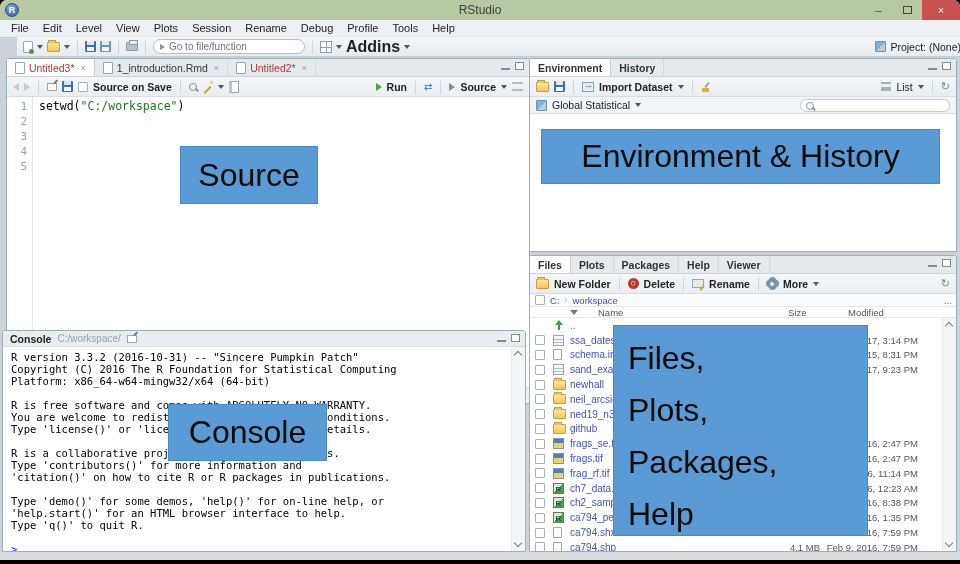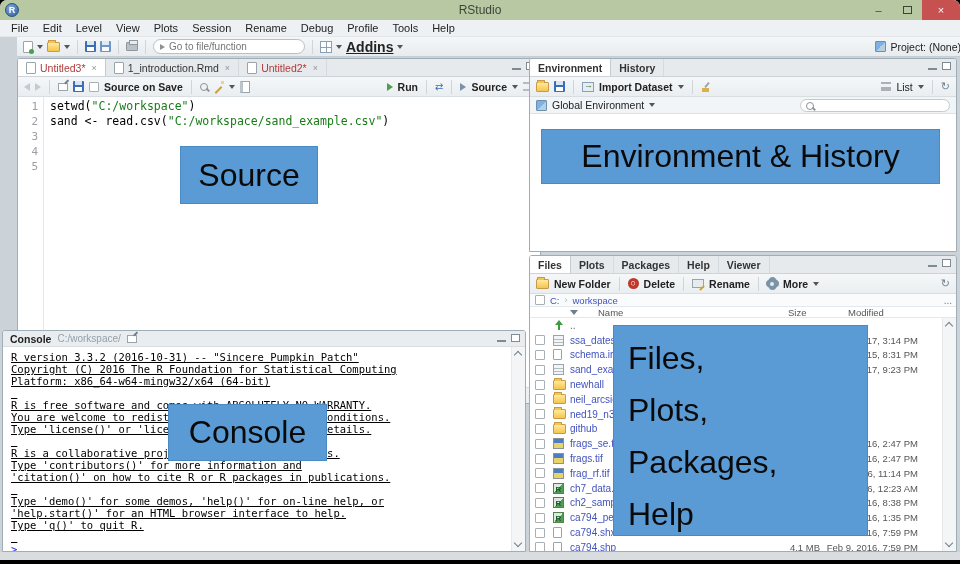--- a/index.html
+++ b/index.html
@@ -33,21 +33,21 @@
   .maintoolbar { position:absolute; left:0; top:37px; width:100%; height:20px;
                  background:linear-gradient(#f4f6f8,#e8ecef); border-bottom:1px solid #c7ced3;
                  display:flex; align-items:center; padding:0 6px; gap:4px;margin-left:17px; }
   .sep { width:1px; height:14px; background:#cfd5d9; margin:0 3px; }
   .caret { width:0; height:0; border-left:3px solid transparent; border-right:3px solid transparent;
            border-top:4px solid #555; display:inline-block; }
   .goto-box { display:flex; align-items:center; gap:4px; background:#fff; border:1px solid #b7bfc5;
               border-radius:8px; height:15px; width:152px; padding:0 6px; }
   .goto-box input { border:none; outline:none; font-size:10px; width:120px; color:#333; background:transparent;
                     font-family:"Liberation Sans", sans-serif; }
-  .toolbar-label { font-size:14px; color:#222; font-weight:bold;text-decoration:underline; }
+  .toolbar-label { font-size:16px; color:#222; font-weight:bold; }
   .spacer { flex:1; }
   .project-label { font-size:10.5px; color:#222; }
 
   
   .i { display:inline-block; position:relative; }
   .ic-page { width:10px; height:12px; background:#fff; border:1px solid #9aa4ab; border-radius:1px; }
   .ic-page.new::after { content:""; position:absolute; right:-2px; bottom:-2px; width:5px; height:5px;
                         background:#47a247; border-radius:50%; }
   .ic-folder { width:13px; height:10px; background:linear-gradient(#ffe9a0,#f4c64d);
                border:1px solid #c9994a; border-radius:1px; position:relative; }
@@ -128,39 +128,39 @@
   .ptab .x { color:#8d979e; font-size:9px; margin-left:2px; }
   .ptab.mod { color:#b03a3a; }
   .pane-winbtns { position:absolute; right:5px; top:3px; display:flex; gap:5px; align-items:center; }
   .pw-min { width:9px; height:2px; background:#7f8b93; margin-top:6px; }
   .pw-max { width:9px; height:8px; border:1px solid #7f8b93; background:#fff; }
   .pane-toolbar { height:20px; background:linear-gradient(#f5f7f8,#eaeef1); border-bottom:1px solid #d7dde1;
                   display:flex; align-items:center; padding:0 6px; gap:5px; font-size:10.5px; color:#222; }
   .btn-label { font-size:10.5px; color:#222; }
 
   
-  #source-pane { left:17px; top:58px; width:524px; height:346px; }
+  #source-pane { left:6px; top:58px; width:524px; height:346px; }
   .editor { position:absolute; left:0; top:38px; right:0; bottom:16px; background:#fff; display:flex; }
   .gutter { width:26px; background:#fff; border-right:1px solid #e4e8ea; text-align:right; padding:2px 5px 0 0;
             color:#9aa0a6; font:11px "DejaVu Sans Mono", monospace; line-height:15px; }
   .codebody { flex:1; padding:2px 0 0 6px; font:11.5px "DejaVu Sans Mono", monospace; line-height:15px; color:#000; }
   .seg-string { color:var(--string-green,#177c17); }
   .src-status { position:absolute; left:0; right:0; bottom:0; height:16px; background:#eef1f3;
                 border-top:1px solid #d7dde1; display:flex; align-items:center; font-size:10px; color:#444;
                 padding:0 8px; gap:18px; }
   .updown { color:#8a939a; font-size:9px; }
 
   
   #console-pane { left:2px; top:330px; width:524px; height:222px; }
   .console-header { height:16px; background:#e9edf0; border-bottom:1px solid #d7dde1; display:flex;
                     align-items:center; padding:0 7px; gap:6px; position:relative; }
   .console-title { font-size:10.5px; font-weight:bold; color:#222; }
   .console-path { font-size:10px; color:#94a0a8; }
   .console-body { position:absolute; left:0; right:14px; top:16px; bottom:0; padding:4px 0 0 8px;
-                  font:10.5px "DejaVu Sans Mono", monospace; line-height:12px; color:#000; white-space:pre;text-decoration:underline; }
+                  font:10.5px "DejaVu Sans Mono", monospace; line-height:12px; color:#000; white-space:pre; }
   .console-line { height:12px; }
   .prompt { color:var(--prompt-blue,#2020cf); }
 
   
   #env-pane { left:529px; top:58px; width:428px; height:194px; }
   .env-row2 { height:17px; background:#f2f5f7; border-bottom:1px solid #dde2e6; display:flex;
               align-items:center; padding:0 6px; gap:5px; font-size:10.5px; color:#222; position:relative; }
   .env-search { position:absolute; right:6px; top:2px; width:150px; height:13px; background:#fff;
                 border:1px solid #c3cad0; border-radius:7px; display:flex; align-items:center; padding:0 5px; gap:4px; }
   .env-search input { border:none; outline:none; width:120px; font-size:9px; background:transparent; }
@@ -313,21 +313,20 @@
     <div class="editor">
       <div class="gutter" id="gutter">
             <div>1</div>
             <div>2</div>
             <div>3</div>
             <div>4</div>
             <div>5</div>
           </div>
       <div class="codebody" id="codebody">
             <div class="code-line" style="height: 15px;"><span>setwd(</span><span class="seg-string">"C:/workspace"</span><span>)</span></div>
-            <div class="code-line" style="height: 15px;"><span>sand &lt;- read.csv(</span><span class="seg-string">"C:/workspace/sand_example.csv"</span><span>)</span></div>
             <div class="code-line" style="height: 15px;"></div>
             <div class="code-line" style="height: 15px;"></div>
             <div class="code-line" style="height: 15px;"></div>
           </div>
     </div>
     <div class="src-status">
       <span>1:1</span>
       <span><span>(Top Level)</span> <span class="updown">↕</span></span>
       <span class="spacer"></span>
       <span><span>R Script</span> <span class="updown">↕</span></span>
@@ -371,21 +370,21 @@
       <span class="i ic-broom"></span>
       <span class="spacer"></span>
       <span class="i ic-list"></span>
       <span class="btn-label">List</span>
       <span class="caret"></span>
       <span class="sep"></span>
       <span class="ic-refresh i">↻</span>
     </div>
     <div class="env-row2">
       <span class="i ic-cube"></span>
-      <span>Global Environment</span>
+      <span>Global Statistical</span>
       <span class="caret"></span>
       <span class="env-search">
         <span class="i ic-mag"></span>
         <input style="">
       </span>
     </div>
   </div>
 
   <div class="pane" id="files-pane">
     <div class="pane-tabs" id="files-tabs">

